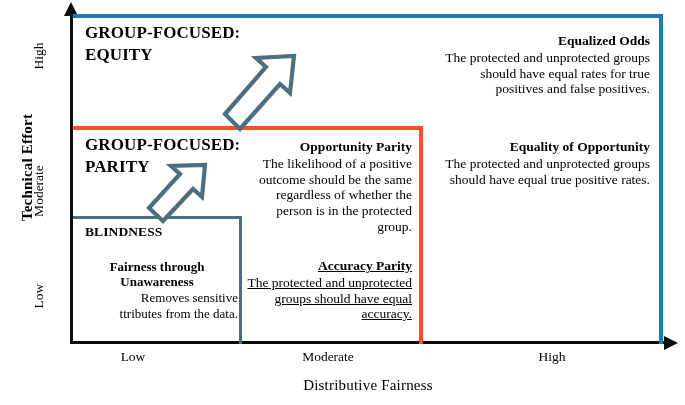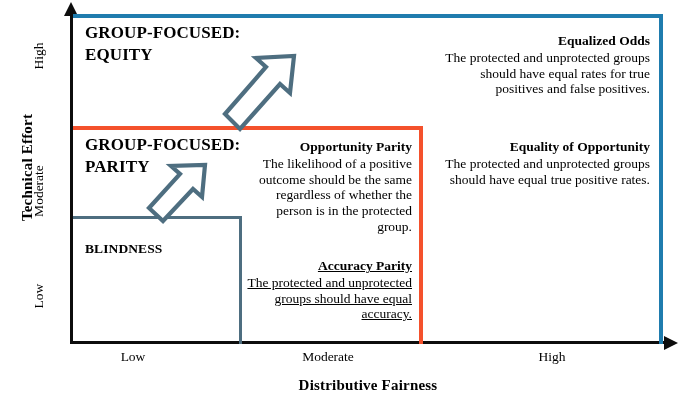--- a/index.html
+++ b/index.html
@@ -68,21 +68,21 @@
     font-size: 15px;
     letter-spacing: .2px;
     white-space: nowrap;
   }
   #x-axis-title {
     position: absolute;
     left: 70px;
     top: 377px;
     width: 596px;
     text-align: center;
-    font-weight: bold;
+    font-weight: normal;
     font-size: 15px;
     letter-spacing: .2px;
   }
 
   
   .y-tick {
     position: absolute;
     width: 90px;
     text-align: center;
     transform: rotate(-90deg);
@@ -156,21 +156,21 @@
   .zone-heading {
     position: absolute;
     font-weight: bold;
     font-size: 17px;
     line-height: 1.32;
     letter-spacing: .1px;
     white-space: pre-line;
   }
   #equity-heading   { left: 85px;  top: 22px; }
   #parity-heading   { left: 85px;  top: 134px; }
-  #blindness-heading{ left: 85px;  top: 240px; font-size: 13.5px; }
+  #blindness-heading{ left: 85px;  top: 223px; font-size: 13.5px; }
 
   
   .concept {
     position: absolute;
     font-size: 13.5px;
     line-height: 1.17;
   }
   .concept .c-title {
     display: block;
     font-weight: bold;
@@ -263,20 +263,27 @@
   <div class="concept" id="equalized-odds">
     <span class="c-title">Equalized Odds</span>
     <span class="c-body">The protected and unprotected groups should have equal rates for true positives and false positives.</span>
   </div>
 
   <div class="concept" id="equality-opportunity">
     <span class="c-title">Equality of Opportunity</span>
     <span class="c-body">The protected and unprotected groups should have equal true positive rates.</span>
   </div>
 
+  <div class="concept" id="fairness-unawareness">
+    <span class="c-title">Fairness through Unawareness</span>
+    <span class="c-body">
+      <span class="line1">Removes sensitive</span>
+      <span class="line2">ttributes from the data.</span>
+    </span>
+  </div>
 
   <svg class="block-arrow" id="arrow-upper" width="82" height="86" viewBox="0 0 82 86">
     <path d="M 5 66 L 46 19 L 36 10 L 74 8 L 70 45 L 60 36 L 20 81 Z" fill="#ffffff" stroke="#4e6e80" stroke-width="4.2" stroke-linejoin="miter"></path>
   </svg>
 
   <svg class="block-arrow" id="arrow-lower" width="68" height="64" viewBox="0 0 68 64">
     <path d="M 5 48 L 36 14 L 27 6 L 61 5 L 58 37 L 49 29 L 19 61 Z" fill="#ffffff" stroke="#4e6e80" stroke-width="4.2" stroke-linejoin="miter"></path>
   </svg>
 
 </div>

